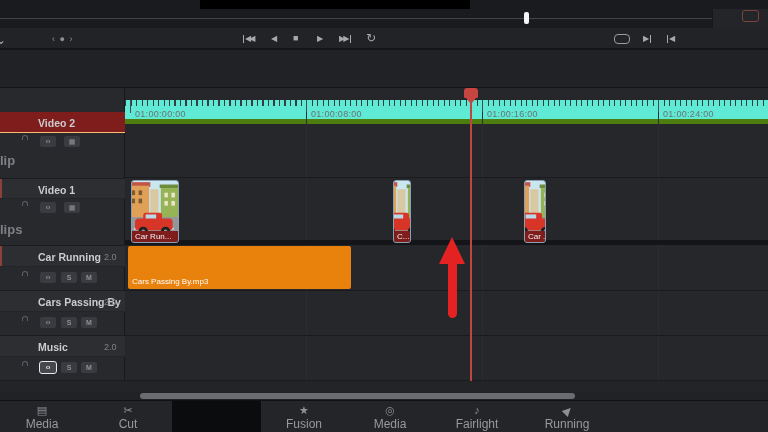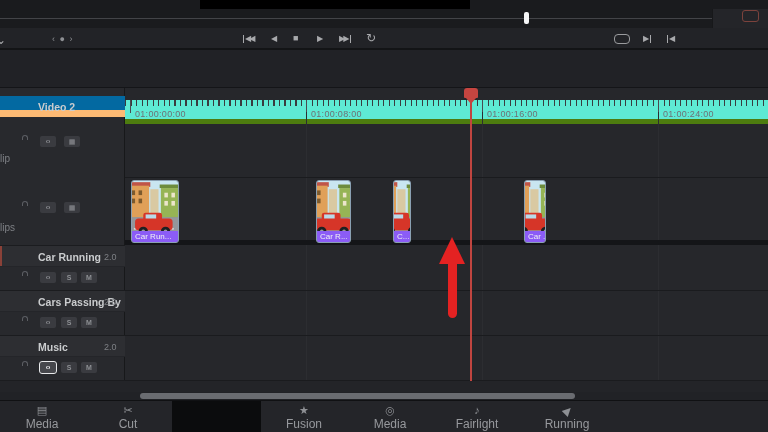--- a/index.html
+++ b/index.html
@@ -25,40 +25,40 @@
   .mag.on::after{background:#e2e3e6;}
   
   .hbx{height:11px;min-width:14px;background:#3a3b40;border-radius:2px;color:#8e9094;
       font-size:7px;font-weight:bold;display:flex;align-items:center;justify-content:center;
       padding:0 1px;line-height:1;}
   .hbx.hl{background:#46474c;outline:1px solid #e8e9eb;color:#f2f3f5;}
   
   .vclip{position:absolute;top:92px;height:63px;border:1px solid #8aa0b2;border-radius:3px;
       background:#56606c;overflow:hidden;box-sizing:border-box;}
   .vclip .tm{position:absolute;left:0;top:0;right:0;bottom:11px;}
-  .vclip .lbl{position:absolute;left:0;right:0;bottom:0;height:11px;background:#8b5cf6;
+  .vclip .lbl{position:absolute;left:0;right:0;bottom:0;height:11px;background:#7f1d1d;
       color:#f0f2f4;font-size:8px;line-height:11px;padding-left:3px;white-space:nowrap;overflow:hidden;}
   .aclip{position:absolute;border-radius:2px;box-sizing:border-box;}
   .aclip .albl{position:absolute;left:4px;bottom:3px;color:#fbfcfd;font-size:8px;white-space:nowrap;}
   .wmark{position:absolute;width:4px;height:8px;background:#fff;border-radius:1px;top:1px;}
   
   .navitem{position:absolute;top:0;width:76px;height:32px;display:flex;flex-direction:column;
       align-items:center;justify-content:center;gap:1px;}
   .navlbl{font-size:12px;color:#97999d;line-height:1;}
   .navic{font-size:11px;color:#8e9094;line-height:1;height:13px;display:flex;align-items:center;}
   .editglyph{width:17px;height:10px;position:relative;}
   .editglyph::before{content:"";position:absolute;left:2px;top:0;width:13px;height:3.5px;background:#3f8fd0;border-radius:1px;}
   .editglyph::after{content:"";position:absolute;left:0;top:5.5px;width:17px;height:3.5px;background:#c9772e;border-radius:1px;}
   .gridv{position:absolute;top:24px;bottom:12px;width:1px;background:#2c2d31;}
   .rowline{position:absolute;left:0;right:0;height:1px;background:#1a1b1e;}
   .tick-major{position:absolute;top:0;width:1px;height:13px;background:#4a4b50;}
   .rlabel{position:absolute;top:9px;font-size:9px;color:#6e7075;letter-spacing:.3px;}
   .tname{font-size:10.5px;color:#caccce;font-weight:bold;}
   .tlevel{font-size:9px;color:#7e8085;}
-  .ccount{font-size:10px;color:#7e8085;}
+  .ccount{font-size:13px;color:#7e8085;font-weight:bold;}
 </style>
 </head>
 <body>
 
 <svg width="0" height="0" style="position:absolute">
   <symbol id="thumbsym" viewBox="0 0 48 52" preserveAspectRatio="xMidYMid slice">
     <rect x="0" y="0" width="48" height="31" fill="#c9e6f1"></rect>
     <rect x="0" y="1" width="20" height="4" fill="#c05548"></rect>
     <rect x="1" y="4" width="18" height="27" fill="#e0a058"></rect>
     <rect x="4" y="8" width="3" height="4" fill="#7c5a2e"></rect>
@@ -137,29 +137,33 @@
     <span class="abs mag" style="left:624px;top:65px;"></span>
     <span class="abs mag on" style="left:652px;top:65px;"></span>
     <span class="abs ic" style="left:673px;top:64px;font-size:12px;">−</span>
     <div class="abs" style="left:692px;top:69px;width:66px;height:2px;background:#4a4b50;border-radius:1px;"></div>
     <div class="abs" style="left:728px;top:66px;width:8px;height:8px;background:#b8b9bc;border-radius:50%;"></div>
   </div>
 
   <div class="abs" style="left:0;top:88px;width:125px;height:304px;background:#28292d;border-right:1px solid #17181a;box-sizing:border-box;">
 
     
-    <div class="abs" style="left:0;top:8px;width:125px;height:21px;background:#0369a1;border-bottom:7px solid #fdba74;box-sizing:border-box;">
+    <div class="abs" style="left:0;top:24px;width:125px;height:21px;background:#7f1d1d;border-bottom:1px solid #fdba74;box-sizing:border-box;">
       <span class="abs tname" style="left:38px;top:5px;">Video 2</span>
     </div>
     <span class="abs lk dim" style="left:20px;top:51px;"></span>
     <span class="abs hbx" style="left:40px;top:48px;">‹›</span>
     <span class="abs hbx" style="left:64px;top:48px;">▦</span>
     <span class="abs ccount" style="left:0;top:65px;">lip</span>
 
     
+    <div class="abs" style="left:0;top:90px;width:125px;height:21px;background:#2d2e32;border-top:1px solid #1b1c1f;border-bottom:1px solid #242529;box-sizing:border-box;">
+      <span class="abs" style="left:0;top:0;width:2px;height:19px;background:#8a4138;"></span>
+      <span class="abs tname" style="left:38px;top:5px;">Video 1</span>
+    </div>
     <span class="abs lk dim" style="left:20px;top:117px;"></span>
     <span class="abs hbx" style="left:40px;top:114px;">‹›</span>
     <span class="abs hbx" style="left:64px;top:114px;">▦</span>
     <span class="abs ccount" style="left:0;top:134px;">lips</span>
 
     
     <div class="abs" style="left:0;top:157px;width:125px;height:22px;background:#2d2e32;border-top:1px solid #1b1c1f;border-bottom:1px solid #242529;box-sizing:border-box;">
       <span class="abs" style="left:0;top:0;width:2px;height:20px;background:#8a4138;"></span>
       <span class="abs tname" style="left:38px;top:5px;">Car Running</span>
       <span class="abs tlevel" style="left:104px;top:6px;">2.0</span>
@@ -216,39 +220,36 @@
     <div class="rowline" style="top:247px;"></div>
     <div class="rowline" style="top:292px;"></div>
     <div class="abs" style="left:0;right:0;top:293px;height:11px;background:#232428;"></div>
 
     <div class="vclip" style="left:6px;width:48px;">
       <svg class="tm" width="100%" height="100%">
           <use href="#thumbsym"></use>
         </svg>
       <div class="lbl">Car Run...</div>
     </div>
-    <div class="vclip" style="left:191px;width:35px;">
-      <svg class="tm" width="100%" height="100%">
-          <use href="#thumbsym"></use>
-        </svg>
-      <div class="lbl">Car R...</div>
-    </div>
     <div class="vclip" style="left:268px;width:18px;">
       <svg class="tm" width="100%" height="100%">
           <use href="#thumbsym"></use>
         </svg>
       <div class="lbl">C...</div>
     </div>
     <div class="vclip" style="left:399px;width:22px;">
       <svg class="tm" width="100%" height="100%">
           <use href="#thumbsym"></use>
         </svg>
       <div class="lbl">Car ...</div>
     </div>
 
+    <div class="aclip" style="left:3px;top:158px;width:223px;height:43px;background:#E8820C;">
+      <span class="albl">Cars Passing By.mp3</span>
+    </div>
 
     <div class="abs" style="left:345px;top:8px;width:1.5px;height:285px;background:#c04540;"></div>
     <div class="abs" style="left:339px;top:0;width:14px;height:10px;background:#c64540;border-radius:3px 3px 1px 1px;"></div>
     <div class="abs" style="left:341px;top:10px;width:0;height:0;border-left:5px solid transparent;border-right:5px solid transparent;border-top:6px solid #c64540;"></div>
 
     <div class="abs" style="left:314px;top:149px;width:0;height:0;border-left:13.5px solid transparent;border-right:13.5px solid transparent;border-bottom:27px solid #e42222;"></div>
     <div class="abs" style="left:323px;top:175px;width:9px;height:55px;background:#e42222;border-radius:0 0 5px 5px;"></div>
   </div>
 
   <div class="abs" style="left:140px;top:393px;width:435px;height:6px;background:#6a6c71;border-radius:3px;"></div>

